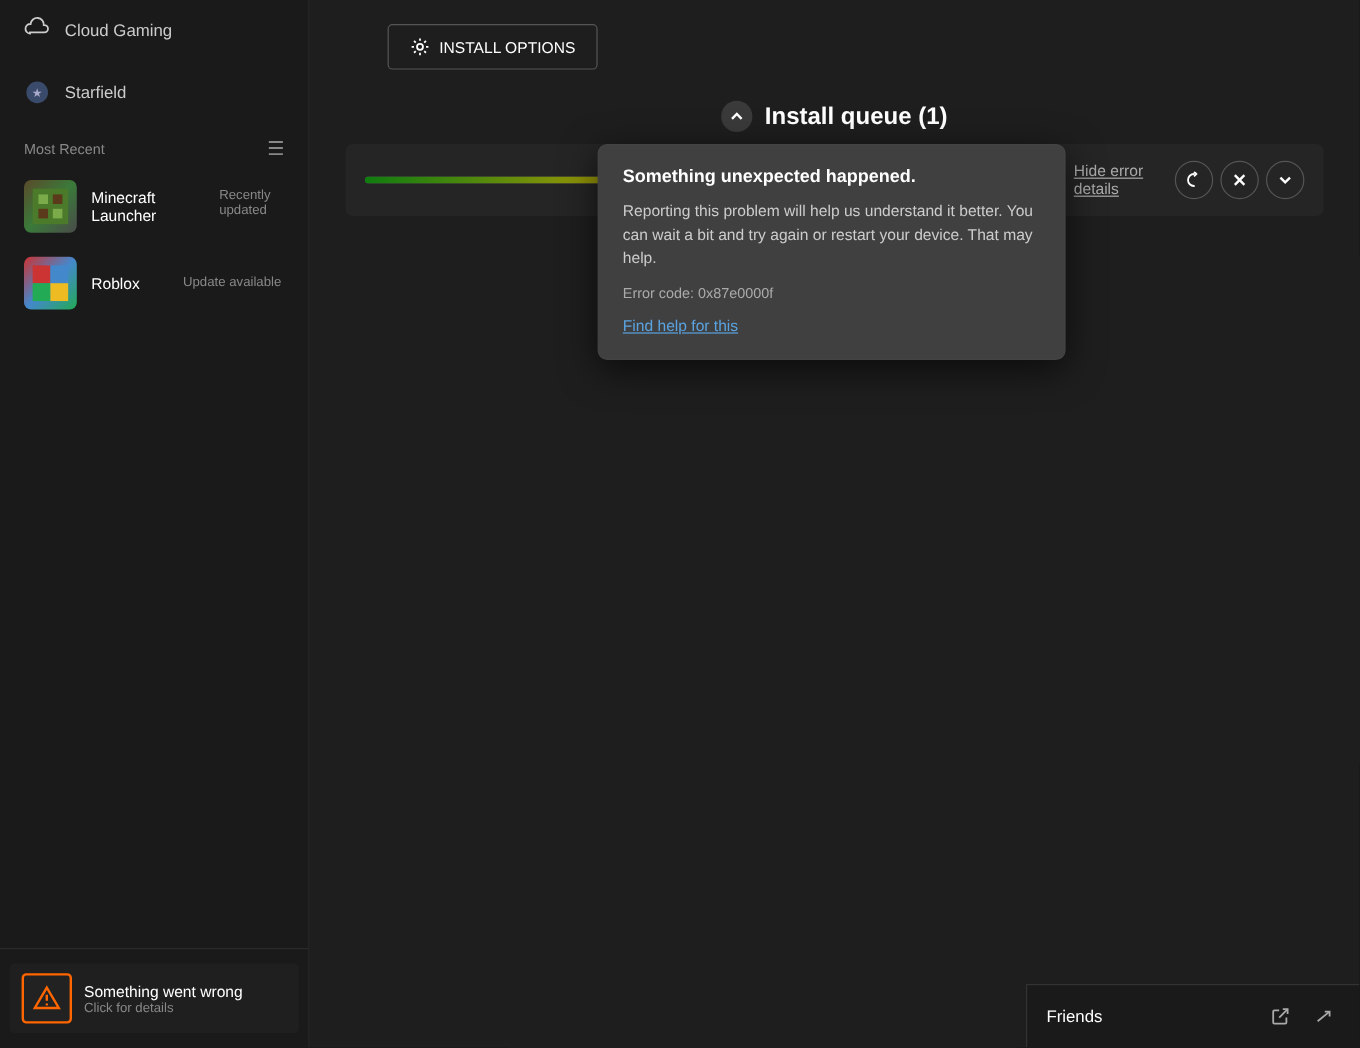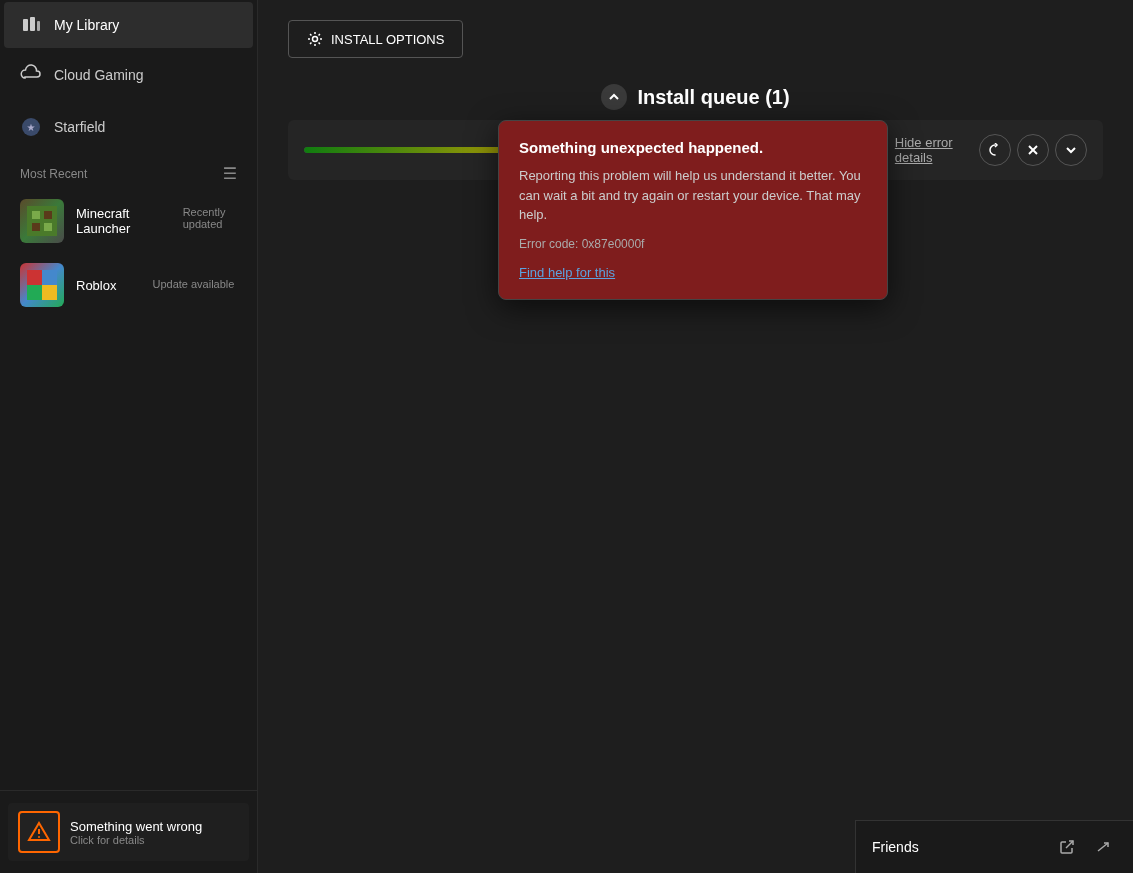--- a/index.html
+++ b/index.html
@@ -144,20 +144,21 @@
       display: flex;
       align-items: center;
       gap: 8px;
       padding: 10px 18px;
       background: transparent;
       border: 1px solid #555;
       color: #fff;
       border-radius: 4px;
       cursor: pointer;
       font-size: 13px;
+      margin-left: 35px;
     }
 
     
     .queue-section {
       padding: 0 30px;
       flex: 1;
     }
 
     .section-header {
       display: flex;
@@ -266,21 +267,21 @@
       text-decoration: underline;
       margin-left: 8px;
     }
 
     
     .error-popup {
       position: absolute;
       top: 120px;
       left: 240px;
       width: 390px;
-      background: #7f1d1d;
+      background: #404040;
       border-radius: 8px;
       padding: 18px 20px;
       box-shadow: 0 8px 30px rgba(0,0,0,0.6);
       z-index: 100;
       border: 1px solid #444;
     }
 
     .error-popup-title {
       font-size: 15px;
       font-weight: 700;
@@ -350,30 +351,20 @@
 
     
     svg { display: block; }
   </style>
 </head>
 <body>
 
 <div class="sidebar">
 
 
-  <div class="sidebar-item active">
-    <span class="icon">
-      <svg width="22" height="22" viewBox="0 0 22 22" fill="none">
-        <rect x="3" y="5" width="5" height="12" rx="1" fill="#ccc"></rect>
-        <rect x="10" y="3" width="5" height="14" rx="1" fill="#ccc"></rect>
-        <rect x="17" y="7" width="3" height="10" rx="1" fill="#aaa"></rect>
-      </svg>
-    </span>
-    <span>My Library</span>
-  </div>
 
   <div class="sidebar-item">
     <span class="icon">
       <svg width="22" height="22" viewBox="0 0 22 22" fill="none">
         <path d="M5 14a4 4 0 01.5-8 5.5 5.5 0 0111 1h.5a3 3 0 010 6H5z" stroke="#ccc" stroke-width="1.5" fill="none"></path>
       </svg>
     </span>
     <span>Cloud Gaming</span>
   </div>
 

